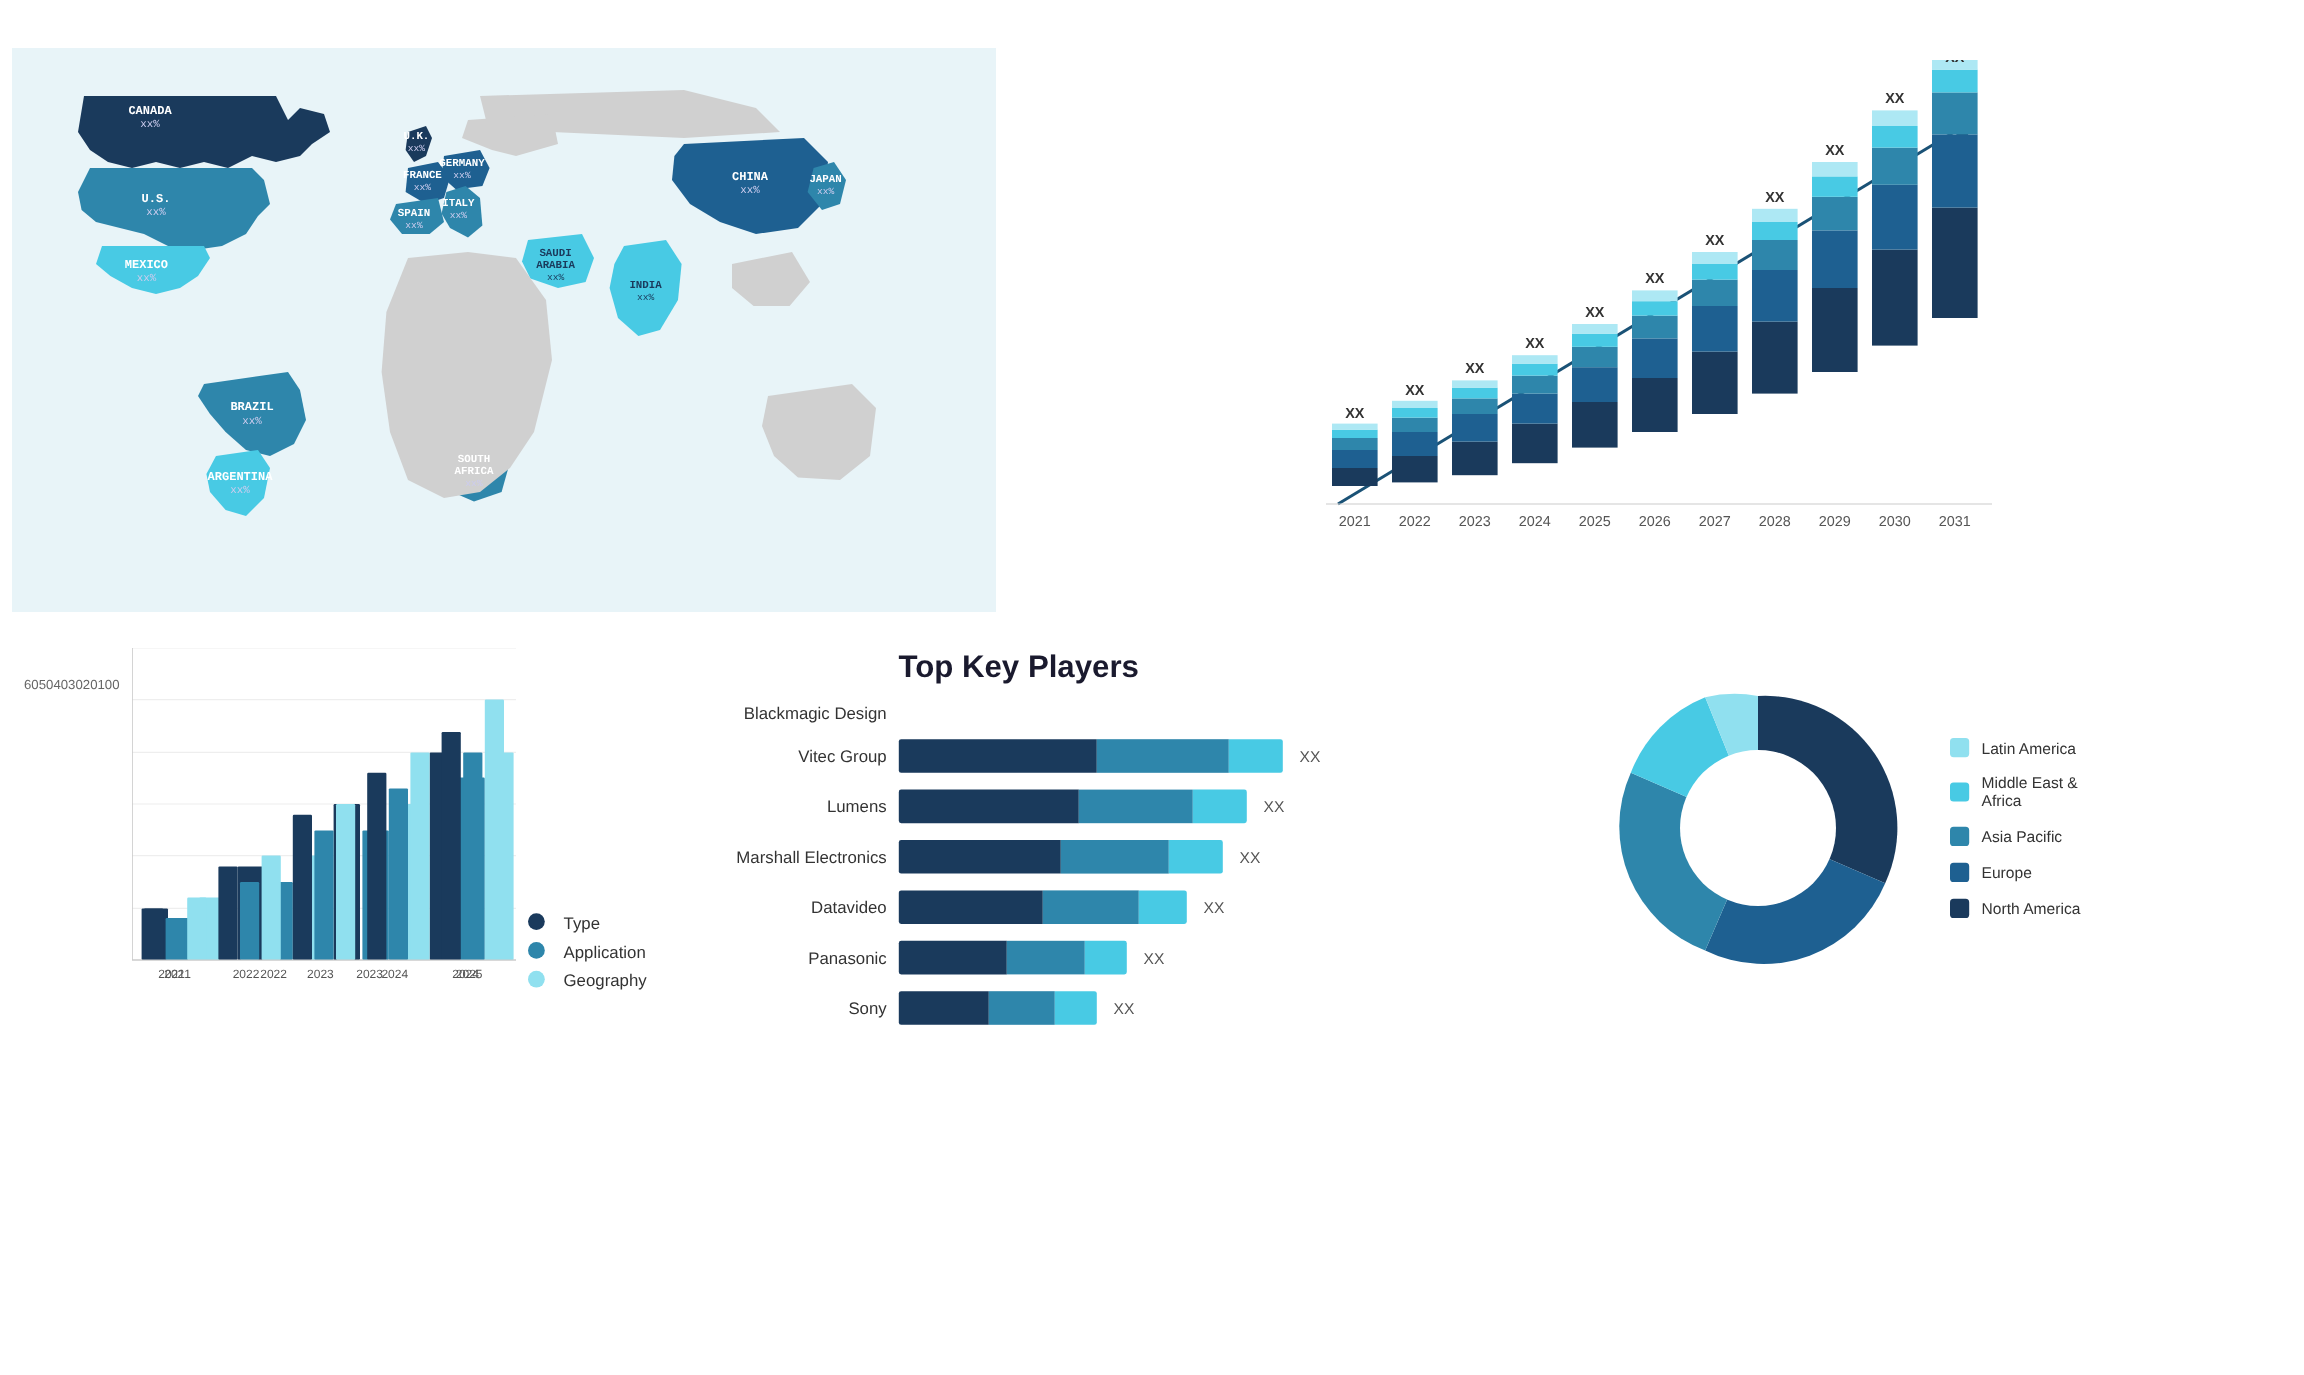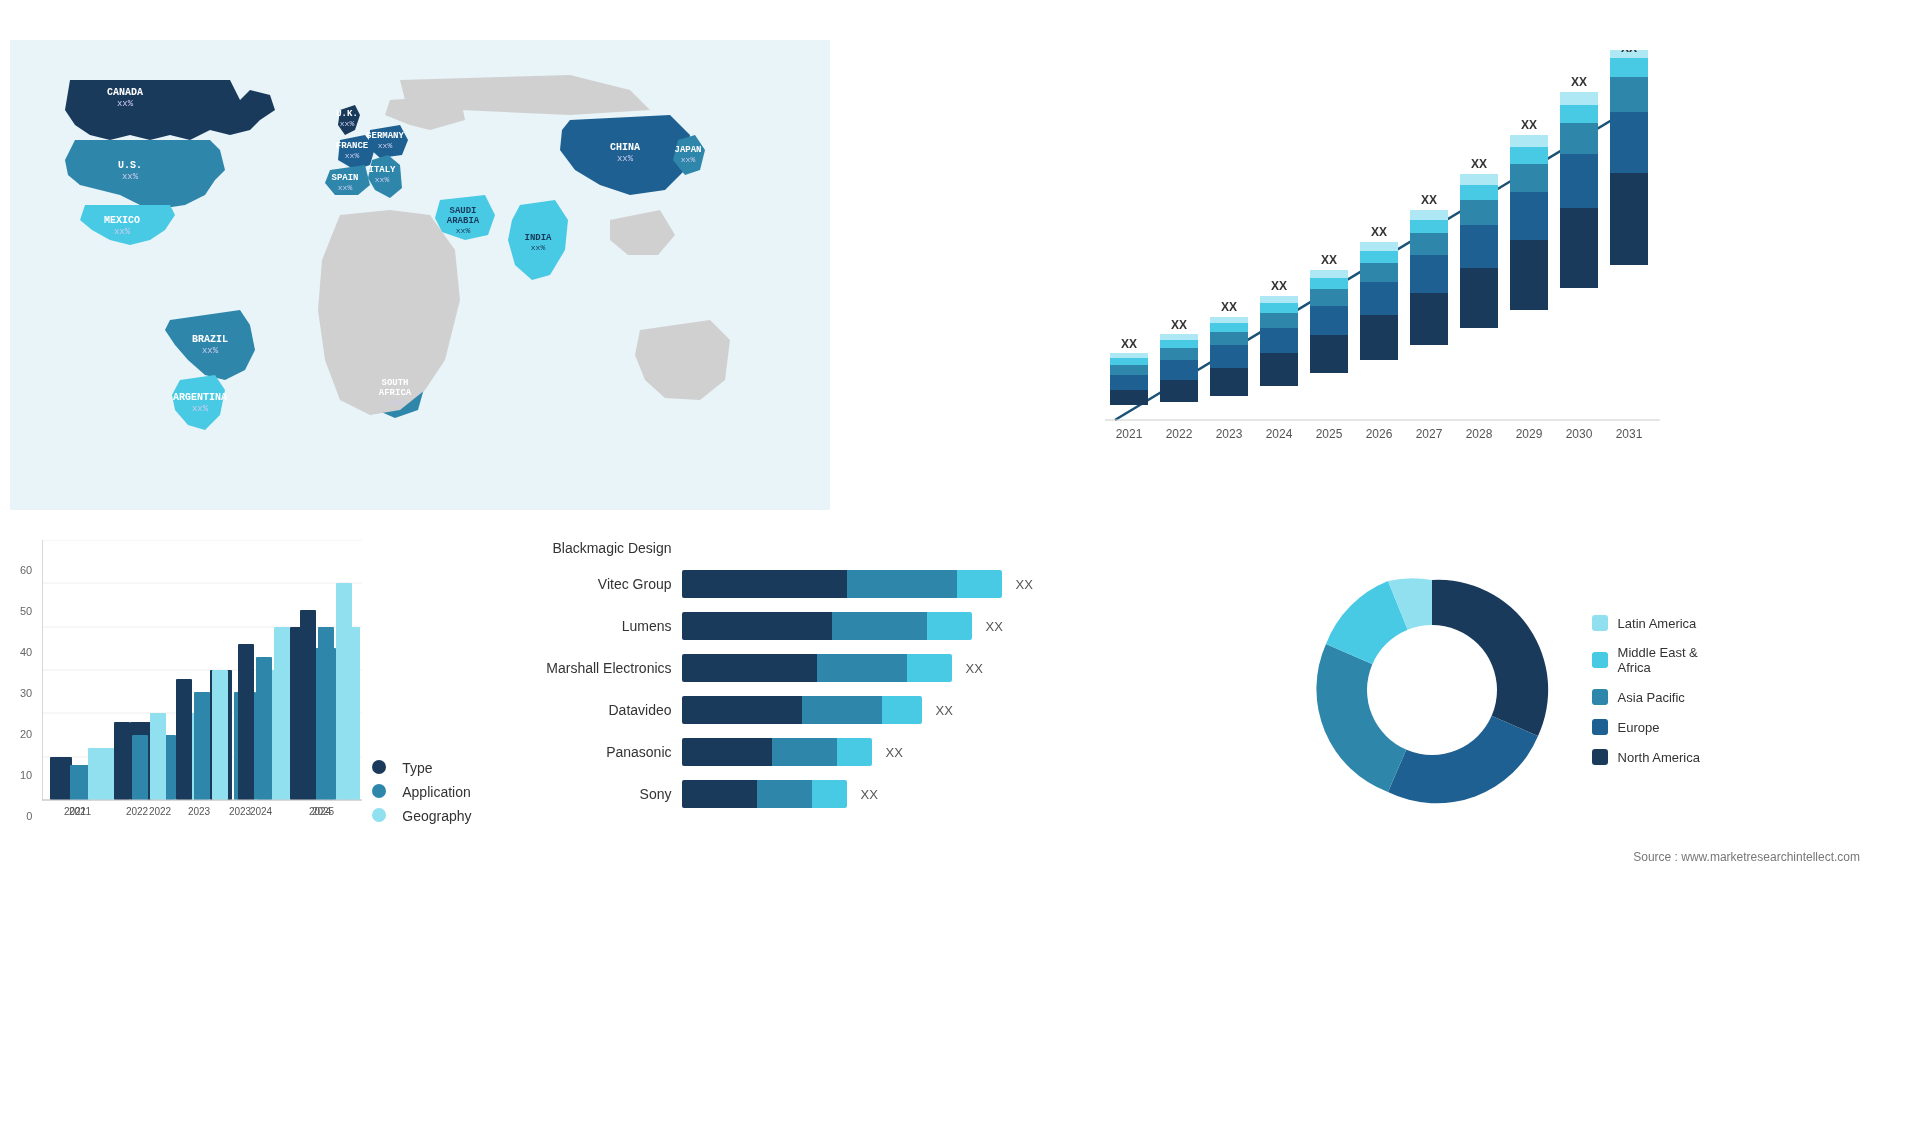--- a/index.html
+++ b/index.html
@@ -419,21 +419,21 @@
       <text x="549" y="388" font-size="12" fill="#555" text-anchor="middle">2031</text>
     </svg>
   </div>
 </div>
 
 <div class="bottom-row">
 
   <div class="segmentation-section">
     <div style="display:flex; gap:10px; align-items:flex-end;">
 
-      <div style="display:flex; flex-direction:column; justify-content:space-between; height:260px; font-size:11px; color:#666; text-align:right; padding-bottom:2px;">
+      <div style="display:flex; flex-direction:row; justify-content:space-between; height:260px; font-size:11px; color:#666; text-align:right; padding-bottom:2px;">
         <span>60</span>
         <span>50</span>
         <span>40</span>
         <span>30</span>
         <span>20</span>
         <span>10</span>
         <span>0</span>
       </div>
       <div style="position:relative;">
         
@@ -513,20 +513,21 @@
         </div>
         <div class="legend-item">
           <div class="legend-dot" style="background:#90e0ef;"></div>
           <span>Geography</span>
         </div>
       </div>
     </div>
   </div>
 
   <div class="players-section">
+    <div class="players-title">Top Key Players</div>
 
     <div class="player-row">
       <div class="player-name">Blackmagic Design</div>
       <div class="player-bar-container"></div>
     </div>
 
     <div class="player-row">
       <div class="player-name">Vitec Group</div>
       <div class="player-bar-container">
         <div style="display:flex; height:28px; width:320px;">
@@ -634,16 +635,15 @@
           <div class="donut-legend-color" style="background:#1e6091;"></div>
           <span>Europe</span>
         </div>
         <div class="donut-legend-item">
           <div class="donut-legend-color" style="background:#1a3a5c;"></div>
           <span>North America</span>
         </div>
       </div>
     </div>
 
-    <div class="source-text" style="margin-top:20px;">Source : www.marketresearchintellect.com</div>
   </div>
 
 </div>
 
 </body></html>

